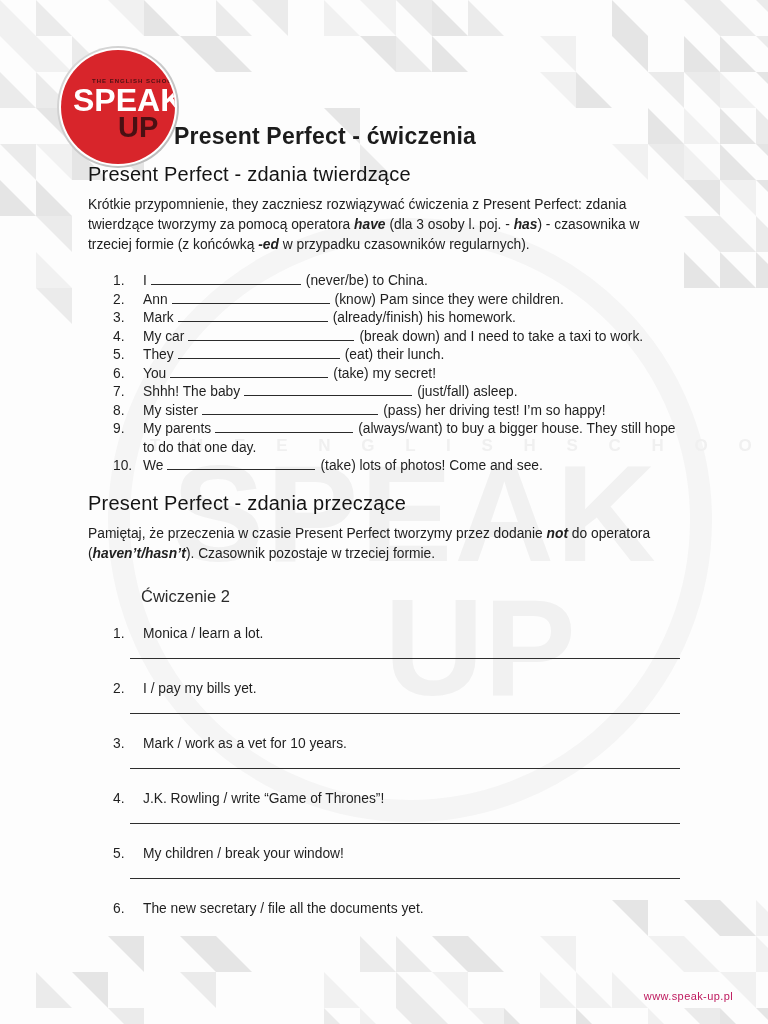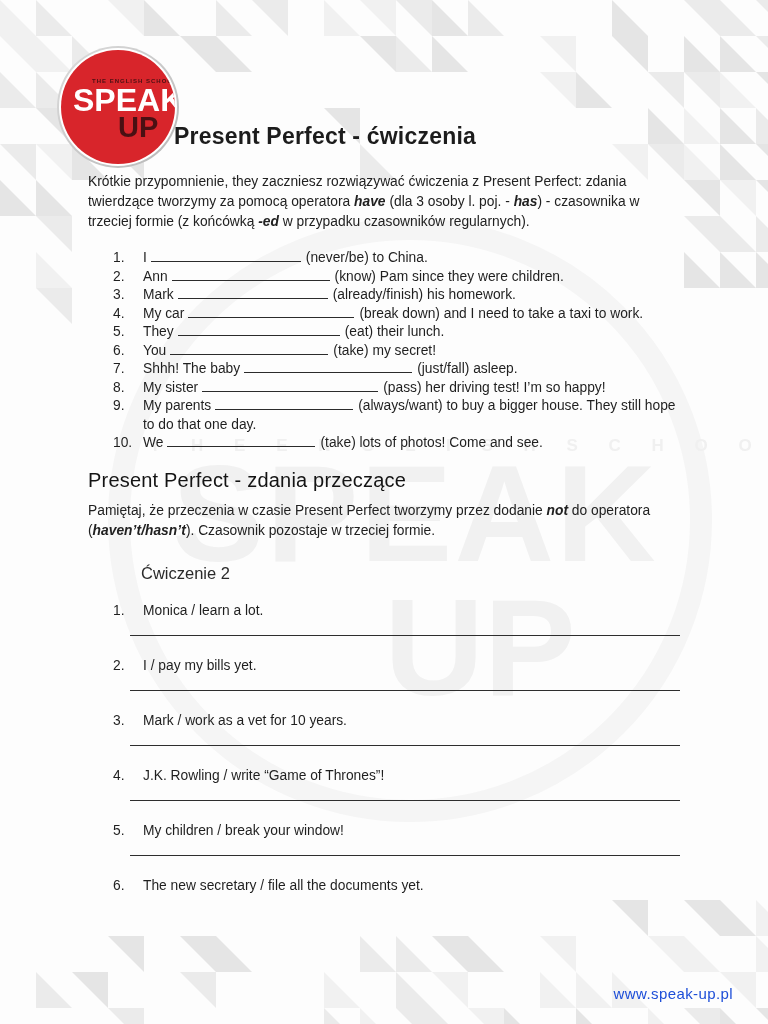--- a/index.html
+++ b/index.html
@@ -99,21 +99,21 @@
   .ex2 .item{margin-top:21px;}
   .ex2 .item:first-child{margin-top:19px;}
   .ex2 .row{display:flex;font-size:13.8px;line-height:17px;color:#1f1f1f;}
   .ans-line{
     margin:16px 4px 0 17px;height:0;
     border-bottom:1.4px solid #2e2e2e;
   }
   
   .footer{
     position:absolute;right:35px;bottom:22px;z-index:3;
-    font-size:15px;letter-spacing:0.4px;color:#1d4ed8;
+    font-size:11px;letter-spacing:0.4px;color:#be185d;
   }
 </style>
 </head>
 <body>
 
 <div class="page">
 
   <svg id="bg" width="768" height="1024">
       <polygon points="0,0 0,36 36,36" fill="#f1f1f1"></polygon>
       <polygon points="36,0 36,36 72,36" fill="#ebebeb"></polygon>
@@ -237,20 +237,21 @@
       <div class="logo-school">THE ENGLISH SCHOOL</div>
       <div class="logo-speak">SPEAK</div>
       <div class="logo-up">UP</div>
     </div>
   </div>
 
   <h1 class="page-title">Present Perfect - ćwiczenia</h1>
 
   <div class="main">
 
+    <h2 class="sec-heading">Present Perfect - zdania twierdzące</h2>
 
     <p class="intro"><span>Krótkie przypomnienie, they zaczniesz rozwiązywać ćwiczenia z Present Perfect: zdania twierdzące tworzymy za pomocą operatora </span><span class="bi">have</span><span> (dla 3 osoby l. poj. - </span><span class="bi">has</span><span>) - czasownika w trzeciej formie (z końcówką </span><span class="bi">-ed</span><span> w przypadku czasowników regularnych).</span></p>
 
 
     <ol class="ex-list ex1">
       <li>
           <span class="num">1.</span>
           <span class="body"><span>I</span><span class="blank"></span><span>(never/be) to China.</span></span>
         </li>
       <li>

